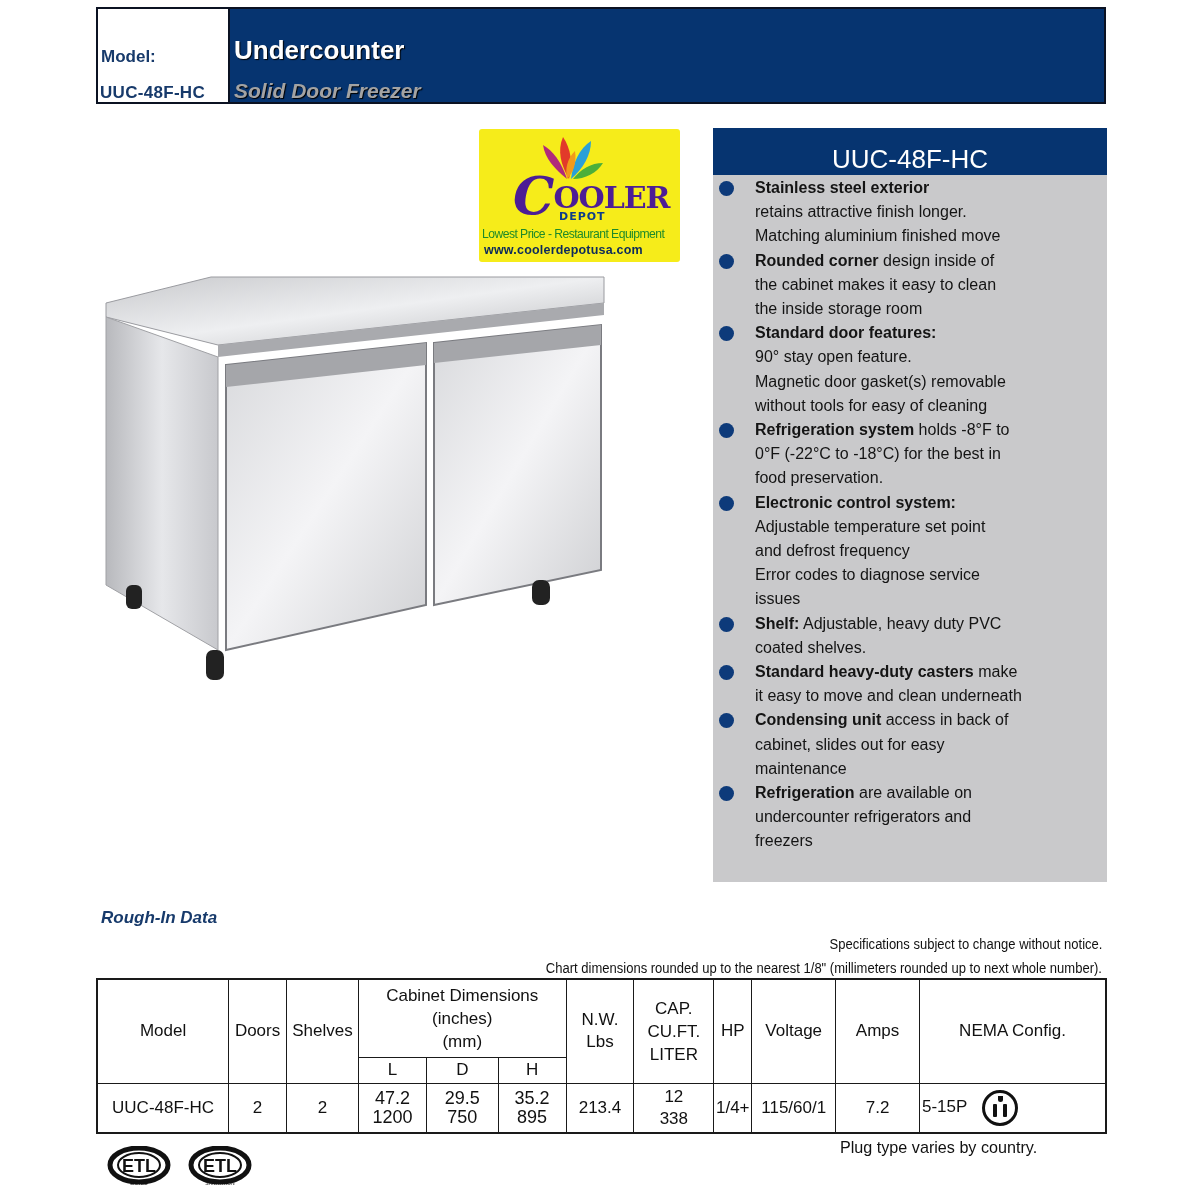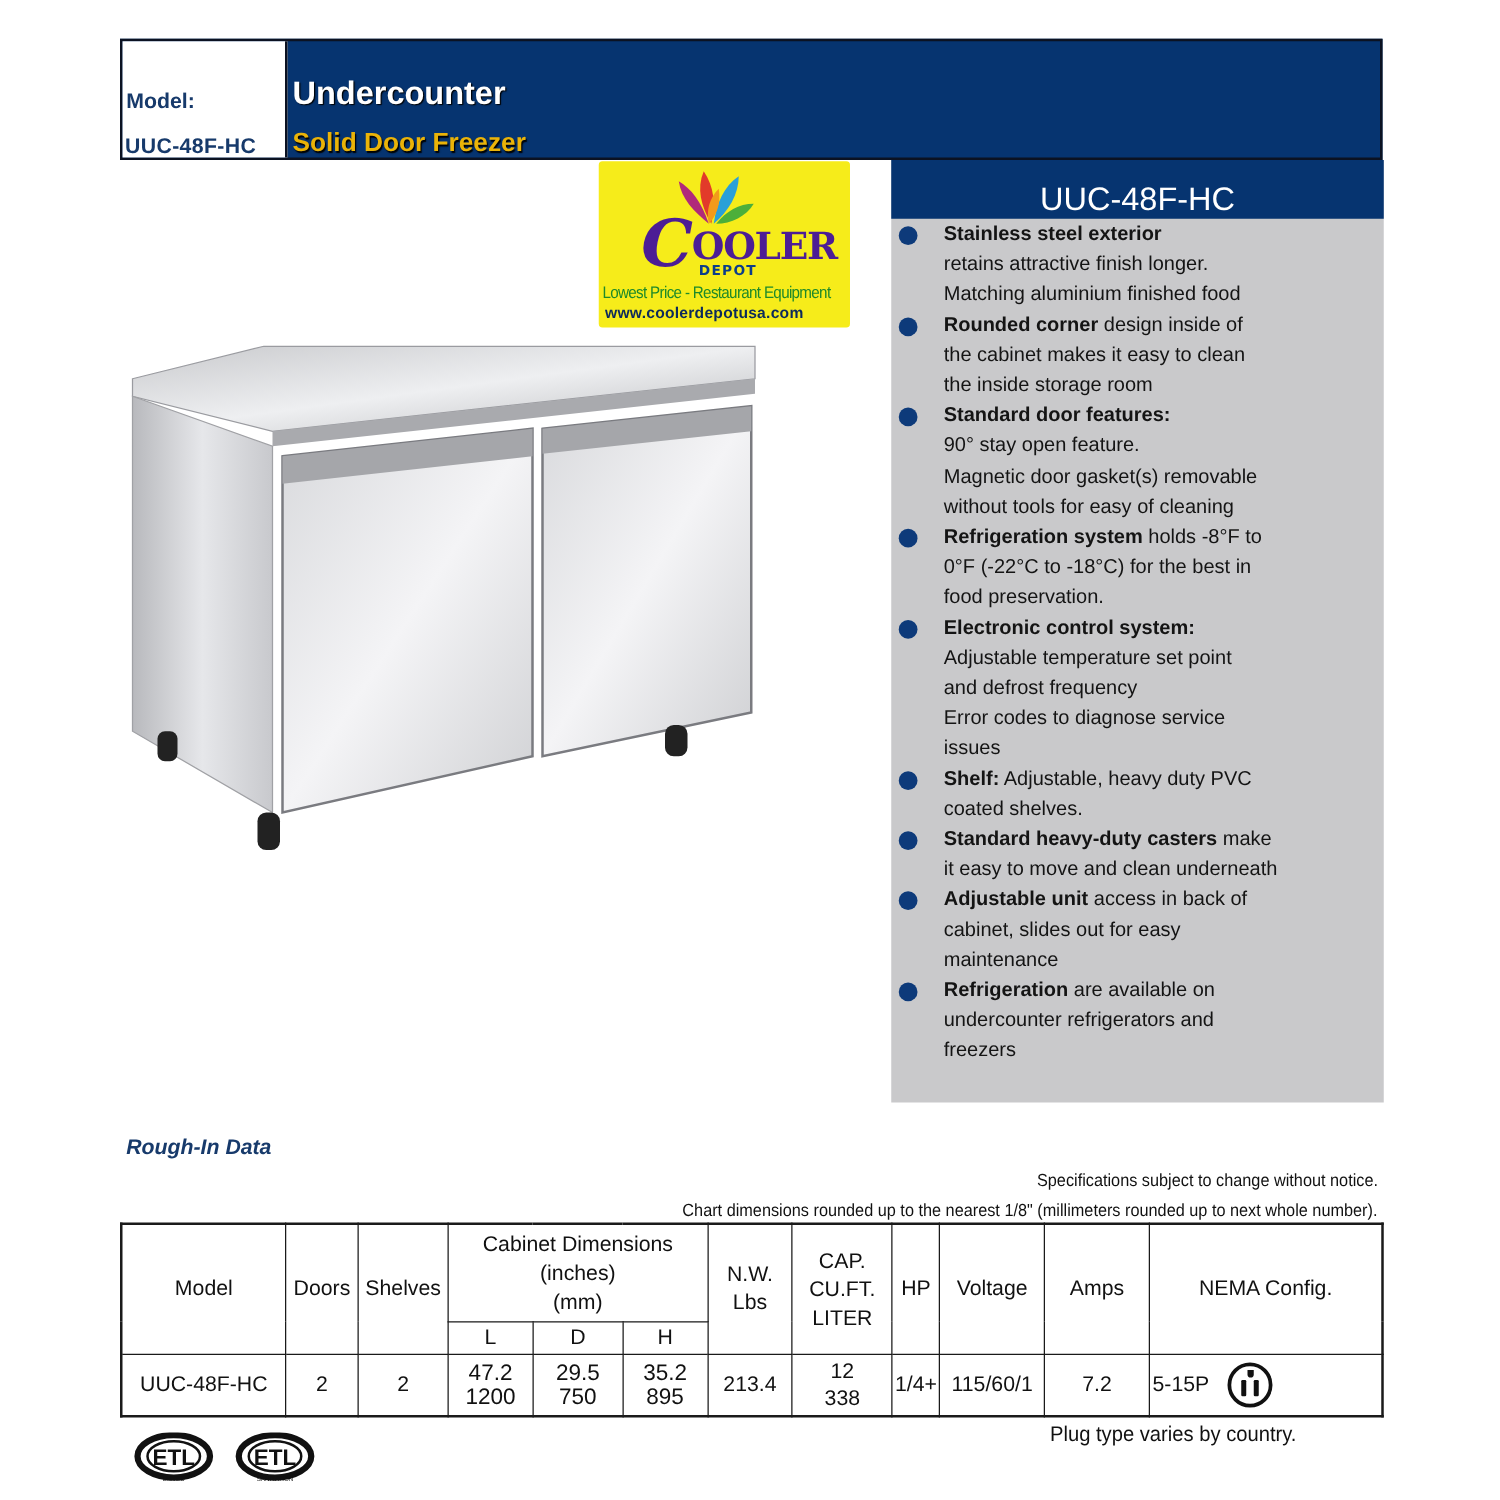--- a/index.html
+++ b/index.html
@@ -1,25 +1,25 @@
 <!DOCTYPE html>
 <html><head>
 <meta charset="utf-8">
 <style>
   html, body { margin: 0; padding: 0; background: #ffffff; }
   body { width: 1200px; height: 1200px; position: relative; overflow: hidden; font-family: "Liberation Sans", sans-serif; color: #111; }
 
   
-  .header { position: absolute; left: 96px; top: 7px; width: 1010px; height: 97px; border: 2px solid #0b1222; box-sizing: border-box; display: flex; background: #063470; margin-top: 24px; }
+  .header { position: absolute; left: 96px; top: 7px; width: 1010px; height: 97px; border: 2px solid #0b1222; box-sizing: border-box; display: flex; background: #063470; }
   .hdr-left { width: 130px; background: #ffffff; border-right: 2px solid #0b1222; position: relative; }
   .hdr-left .lbl-model { position: absolute; left: 3px; top: 38px; font-weight: bold; font-size: 17px; color: #173a6b; }
   .hdr-left .lbl-modelno { position: absolute; left: 2px; top: 74px; font-weight: bold; font-size: 17px; color: #173a6b; letter-spacing: 0.3px; }
   .hdr-right { flex: 1; position: relative; }
   .hdr-right .title { position: absolute; left: 4px; top: 26px; font-weight: bold; font-size: 26px; color: #ffffff; text-shadow: 1px 1px 1px #000; }
-  .hdr-right .subtitle { position: absolute; left: 4px; top: 70px; font-weight: bold; font-size: 21px; color: #eab308; text-shadow: 1px 1px 1px #000; }
+  .hdr-right .subtitle { position: absolute; left: 4px; top: 70px; font-weight: bold; font-style: italic; font-size: 21px; color: #a3a3a3; text-shadow: 1px 1px 1px #000; }
 
   
   .logo { position: absolute; left: 479px; top: 129px; width: 201px; height: 133px; background: #f6ec1a; border-radius: 3px; }
   .logo .flower { position: absolute; left: 58px; top: 6px; width: 70px; height: 46px; }
   .logo .brand { position: absolute; left: 34px; top: 46px; font-family: "DejaVu Serif", serif; font-weight: bold; font-size: 30px; color: #4c1d95; letter-spacing: -1px; }
   .logo .brand .big { font-size: 52px; font-style: italic; line-height: 0.8; vertical-align: -6px; }
   .logo .depot { position: absolute; left: 80px; top: 81px; font-family: "DejaVu Sans", sans-serif; font-weight: bold; font-size: 11px; color: #0c3d8a; letter-spacing: 1px; }
   .logo .tagline { position: absolute; left: 3px; top: 97px; font-size: 13.5px; color: #1e8a2a; letter-spacing: -0.6px; white-space: nowrap; transform: scaleX(0.9); transform-origin: left; }
   .logo .url { position: absolute; left: 5px; top: 114px; font-weight: bold; font-size: 12.5px; color: #0c2a5c; letter-spacing: 0.2px; white-space: nowrap; }
 
@@ -117,21 +117,21 @@
   <rect x="436" y="315" width="18" height="25" rx="7" fill="#222"></rect>
 </svg>
 
 <div class="panel">
   <div class="panel-head">UUC-48F-HC</div>
   <ul class="features" id="features">
       <li class="feature">
         <span class="dot"></span>
         <span class="line"><b>Stainless steel exterior</b><span></span></span>
         <span class="line">retains attractive finish  longer.</span>
-        <span class="line">Matching aluminium finished food</span>
+        <span class="line">Matching aluminium finished move</span>
       </li>
       <li class="feature">
         <span class="dot"></span>
         <span class="line"><b>Rounded corner</b><span> design inside of</span></span>
         <span class="line">the cabinet makes it easy to clean</span>
         <span class="line"> the  inside storage room</span>
       </li>
       <li class="feature">
         <span class="dot"></span>
         <span class="line"><b>Standard door features:</b><span></span></span>
@@ -158,21 +158,21 @@
         <span class="line"><b>Shelf:</b><span> Adjustable, heavy duty PVC</span></span>
         <span class="line">coated shelves.</span>
       </li>
       <li class="feature">
         <span class="dot"></span>
         <span class="line"><b>Standard heavy-duty casters</b><span> make</span></span>
         <span class="line">it easy to move and clean underneath</span>
       </li>
       <li class="feature">
         <span class="dot"></span>
-        <span class="line"><b>Adjustable  unit</b><span> access in back of</span></span>
+        <span class="line"><b>Condensing  unit</b><span> access in back of</span></span>
         <span class="line">cabinet, slides out for easy</span>
         <span class="line">maintenance</span>
       </li>
       <li class="feature">
         <span class="dot"></span>
         <span class="line"><b>Refrigeration</b><span> are available on</span></span>
         <span class="line">undercounter refrigerators and</span>
         <span class="line">freezers</span>
       </li>
     </ul>

